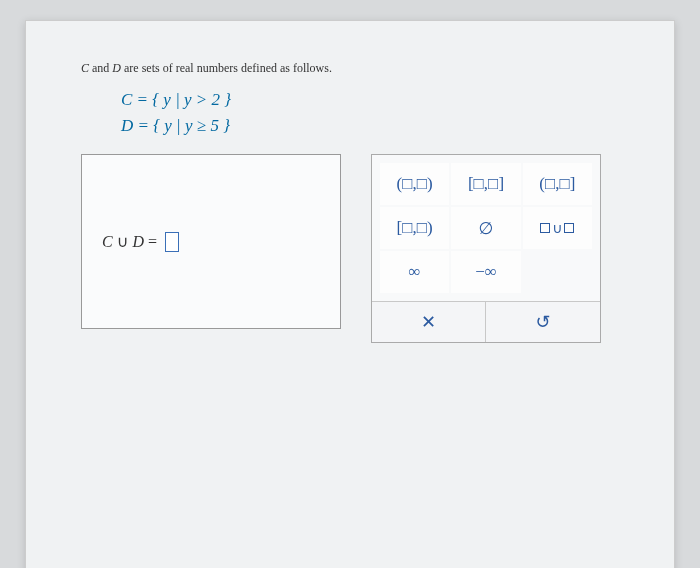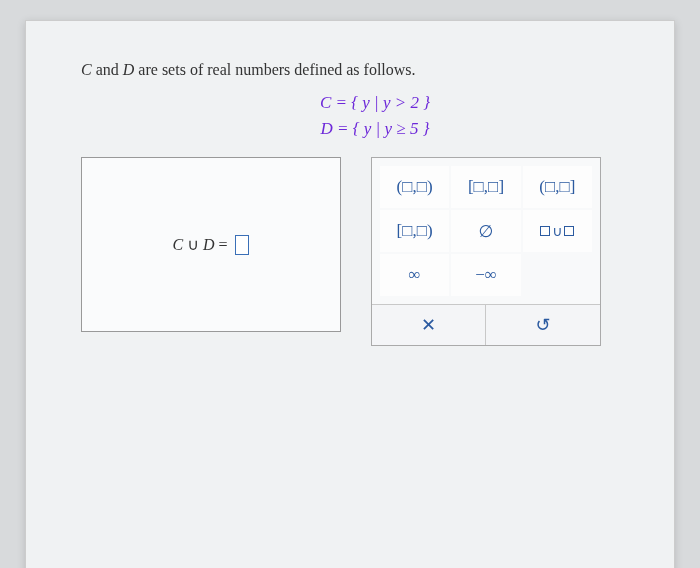--- a/index.html
+++ b/index.html
@@ -16,56 +16,55 @@
       top: 20px;
       left: 25px;
       right: 25px;
       bottom: -20px;
       background: #f0f2f3;
       border: 1px solid #ccc;
       padding: 40px 45px 30px 55px;
       box-shadow: 0 2px 8px rgba(0,0,0,0.15);
     }
     .intro {
-      font-size: 16px;
+      font-size: 12px;
       color: #333;
       margin-bottom: 14px;
     }
     .intro .var { font-style: italic; }
     .defs {
       margin-left: 40px;
       margin-bottom: 18px;
     }
     .def-line {
       font-size: 17px;
-      color: #6d28d9;
+      color: #0369a1;
       margin-bottom: 6px;
-      text-align: center;
     }
     .def-line .var { font-style: italic; }
     .instr {
       font-size: 16px;
       color: #333;
       line-height: 1.5;
       margin-bottom: 28px;
     }
     .instr .var { font-style: italic; }
     .work-row {
       display: flex;
       gap: 30px;
       align-items: flex-start;
     }
     .answer-box {
       border: 1px solid #999;
       background: #fafbfc;
       width: 260px;
       height: 175px;
-      padding: 26px 28px;
+      padding: 26px 20px;
       display: flex;
-      flex-direction: row;
+      flex-direction: column;
       justify-content: space-around;
     }
     .ans-line {
       display: flex;
       align-items: center;
       gap: 8px;
       font-size: 16px;
       color: #333;
     }
     .ans-line .var { font-style: italic; }

